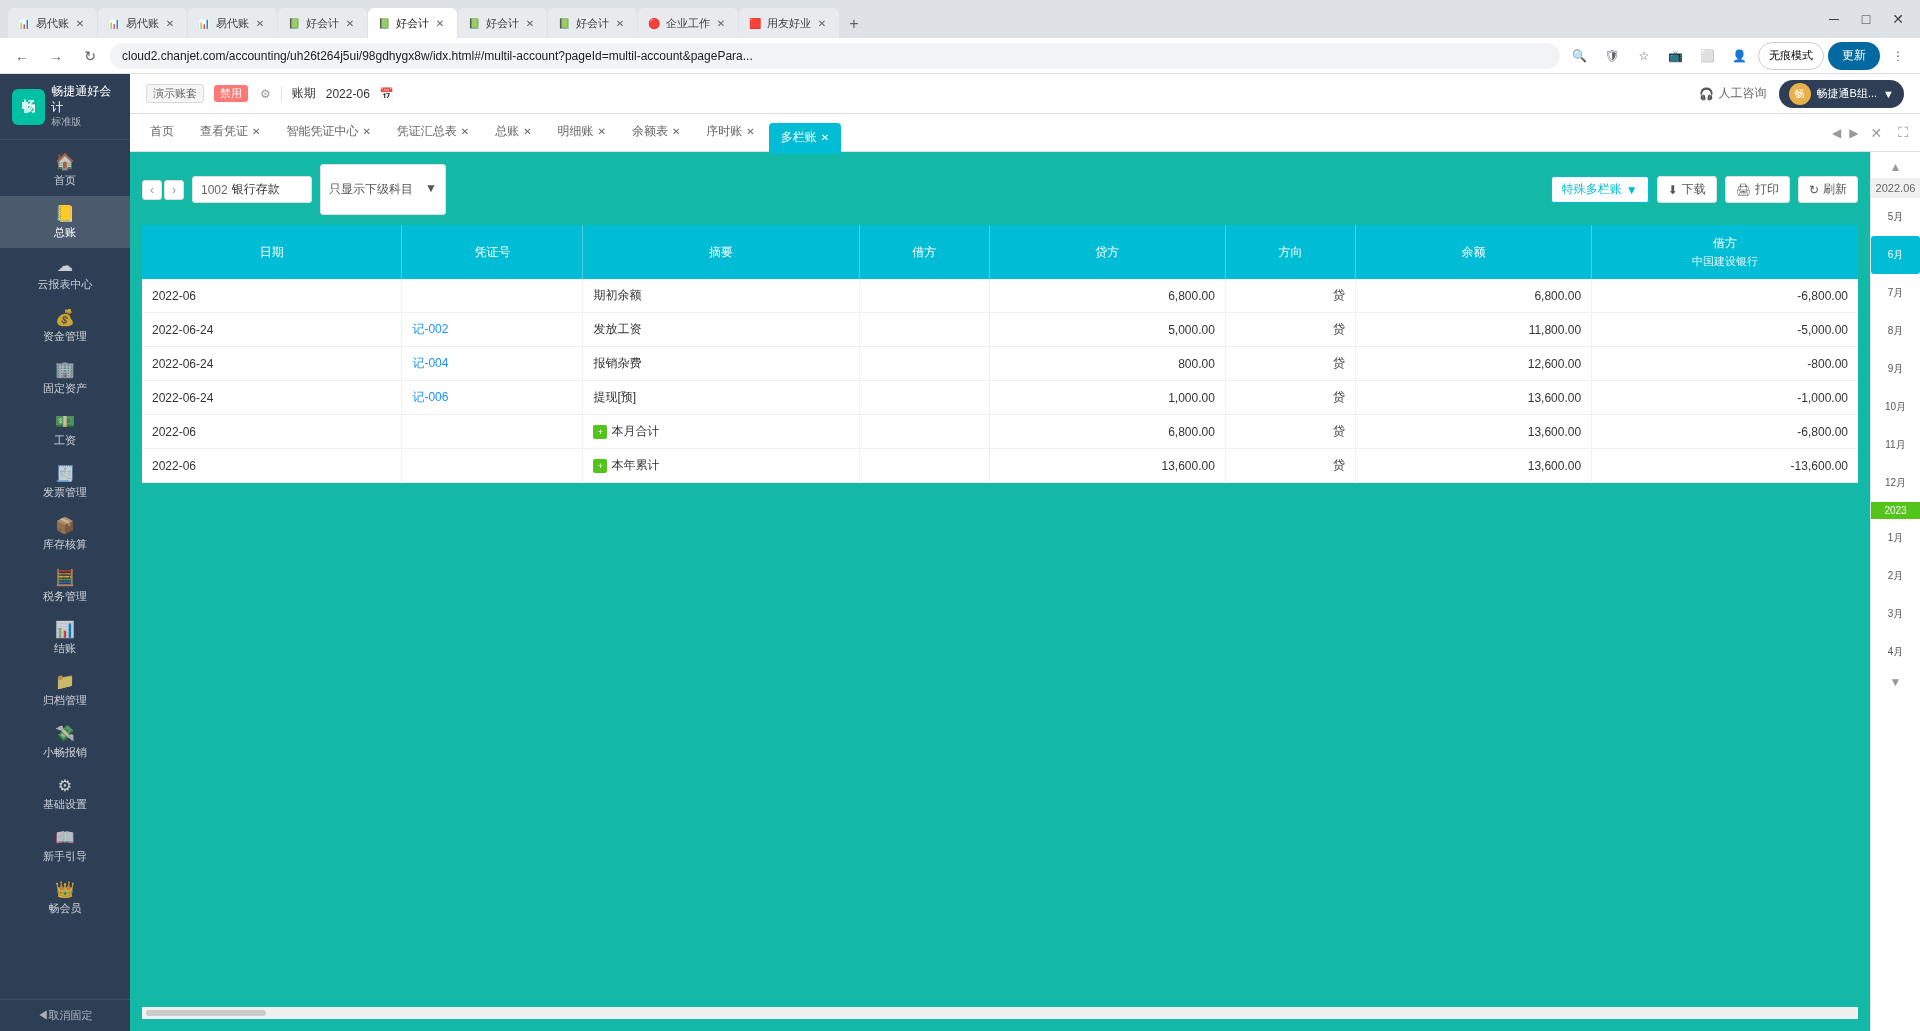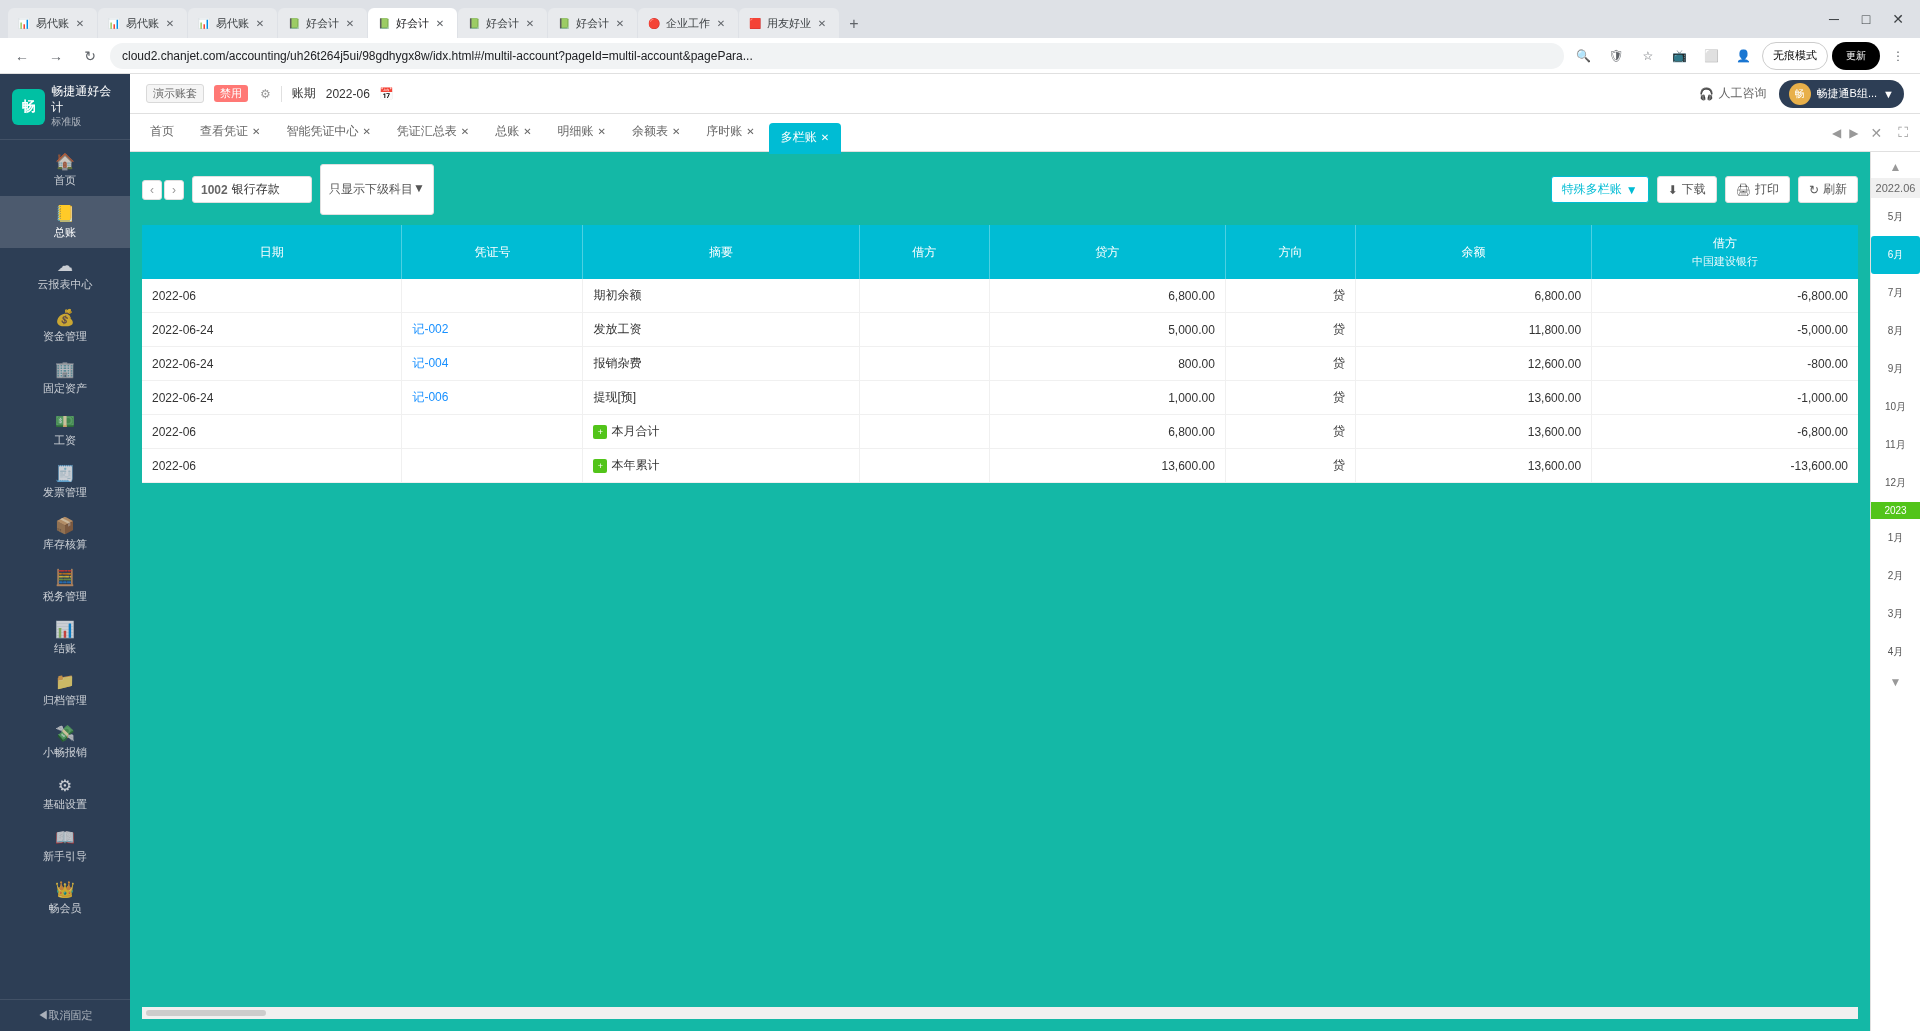--- a/index.html
+++ b/index.html
@@ -16,21 +16,21 @@
     .tab-new { width: 28px; height: 28px; display: flex; align-items: center; justify-content: center; cursor: pointer; font-size: 16px; color: #5f6368; }
     .browser-controls-right { display: flex; align-items: center; gap: 4px; }
     .ctrl-btn { width: 28px; height: 28px; display: flex; align-items: center; justify-content: center; cursor: pointer; font-size: 14px; color: #3c4043; }
 
     
     .address-bar-row { background: #fff; height: 36px; display: flex; align-items: center; padding: 0 8px; gap: 6px; border-bottom: 1px solid #e0e0e0; }
     .nav-btn { width: 28px; height: 28px; display: flex; align-items: center; justify-content: center; cursor: pointer; color: #5f6368; font-size: 14px; border-radius: 50%; }
     .address-input { flex: 1; height: 26px; border: none; background: #f1f3f4; border-radius: 13px; padding: 0 12px; font-size: 12px; color: #202124; outline: none; }
     .addr-icons { display: flex; gap: 4px; }
     .addr-icon-btn { width: 28px; height: 28px; display: flex; align-items: center; justify-content: center; cursor: pointer; color: #5f6368; border-radius: 50%; }
-    .update-btn { background: #000000; color: #fff; border: none; border-radius: 14px; padding: 4px 14px; font-size: 10px; cursor: pointer; }
+    .update-btn { background: #0369a1; color: #fff; border: none; border-radius: 14px; padding: 4px 14px; font-size: 12px; cursor: pointer; }
     .wuhen-btn { background: #fff; border: 1px solid #ccc; border-radius: 14px; padding: 3px 10px; font-size: 11px; cursor: pointer; display: flex; align-items: center; gap: 3px; }
 
     
     .app-layout { display: flex; height: calc(1031px - 74px); }
 
     
     .sidebar { width: 130px; background: #2d3e55; color: #fff; display: flex; flex-direction: column; height: 100%; }
     .sidebar-logo { padding: 10px 12px; border-bottom: 1px solid rgba(255,255,255,0.1); }
     .logo-box { display: flex; align-items: center; gap: 6px; }
     .logo-icon { width: 36px; height: 36px; background: #00c0a3; border-radius: 6px; display: flex; align-items: center; justify-content: center; color: #fff; font-size: 14px; font-weight: bold; }
@@ -72,22 +72,22 @@
 
     
     .ledger-area { flex: 1; padding: 12px; overflow: hidden; display: flex; flex-direction: column; }
 
     
     .ledger-toolbar { display: flex; align-items: center; gap: 8px; margin-bottom: 10px; }
     .nav-arrows { display: flex; gap: 2px; }
     .nav-arrow { width: 20px; height: 20px; display: flex; align-items: center; justify-content: center; cursor: pointer; color: #999; border: 1px solid #e0e0e0; border-radius: 3px; background: #fff; }
     .account-selector { display: flex; align-items: center; gap: 4px; background: #fff; border: 1px solid #e0e0e0; border-radius: 3px; padding: 4px 8px; cursor: pointer; min-width: 120px; }
     .account-name { font-size: 12px; color: #333; }
-    .account-code { font-size: 12px; color: #666; font-weight: bold; }
-    .filter-btn { display: flex; gap: 0; background: #fff; border: 1px solid #e0e0e0; border-radius: 3px; padding: 16px 8px; cursor: pointer; font-size: 12px; color: #555; }
+    .account-code { font-size: 12px; color: #666; font-weight: normal; }
+    .filter-btn { display: flex; gap: 12px; background: #fff; border: 1px solid #e0e0e0; border-radius: 3px; padding: 16px 8px; cursor: pointer; font-size: 12px; color: #555; }
     .toolbar-right { margin-left: auto; display: flex; gap: 8px; }
     .multi-col-btn { border: 1px solid #00bcd4; color: #00bcd4; background: #fff; border-radius: 3px; padding: 4px 10px; font-size: 12px; cursor: pointer; display: flex; align-items: center; gap: 4px; }
     .action-btn { display: flex; align-items: center; gap: 4px; color: #555; background: #fff; border: 1px solid #e0e0e0; border-radius: 3px; padding: 4px 10px; font-size: 12px; cursor: pointer; }
 
     
     .ledger-table { flex: 1; overflow: auto; }
     .ledger-table::-webkit-scrollbar { height: 6px; width: 6px; }
     .ledger-table::-webkit-scrollbar-thumb { background: #ccc; border-radius: 3px; }
     table { width: 100%; border-collapse: collapse; background: #fff; }
     thead tr { background: #00bcd4; }

